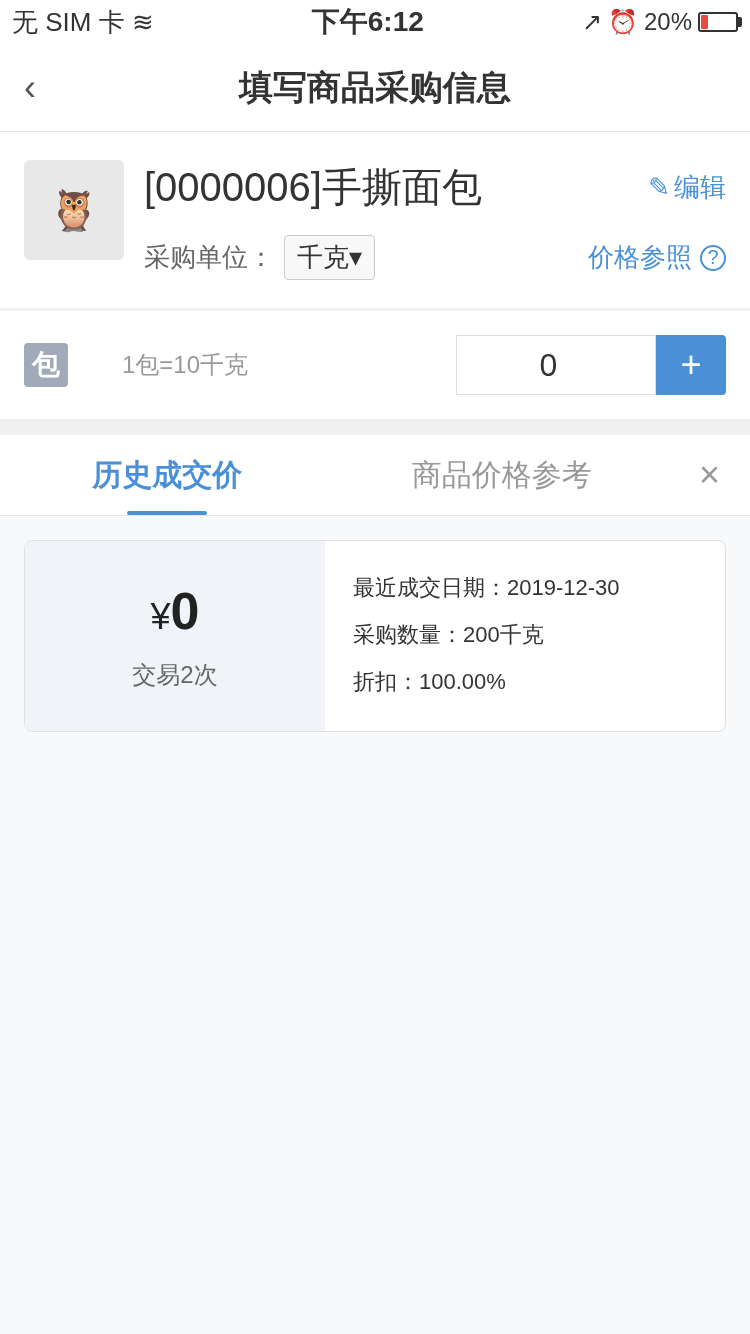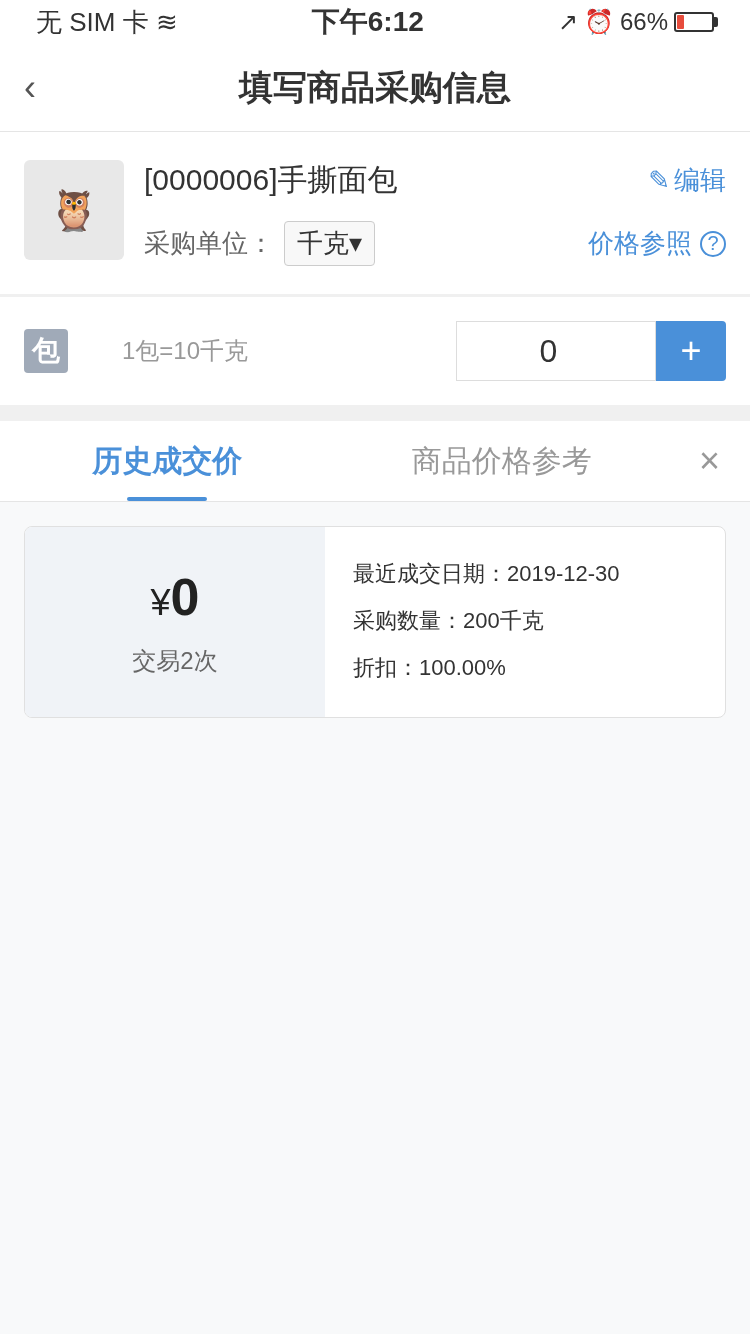--- a/index.html
+++ b/index.html
@@ -12,21 +12,21 @@
       color: #333;
     }
 
     
     .status-bar {
       height: 44px;
       background: #fff;
       display: flex;
       align-items: center;
       justify-content: space-between;
-      padding: 0 36px;
+      padding: 0 12px;
       font-size: 28px;
       font-weight: 500;
     }
     .status-left { font-size: 26px; color: #333; }
     .status-center { font-size: 28px; color: #333; font-weight: 600; }
     .status-right { display: flex; align-items: center; gap: 6px; font-size: 24px; color: #333; }
     .battery-icon {
       width: 40px;
       height: 20px;
       border: 2px solid #333;
@@ -106,21 +106,21 @@
     .product-details {
       flex: 1;
     }
     .product-header {
       display: flex;
       justify-content: space-between;
       align-items: center;
       margin-bottom: 20px;
     }
     .product-name {
-      font-size: 30px;
+      font-size: 40px;
       color: #333;
       font-weight: 500;
     }
     .edit-link {
       font-size: 26px;
       color: #4a90d9;
       display: flex;
       align-items: center;
       gap: 4px;
       cursor: pointer;
@@ -333,21 +333,21 @@
   </style>
 </head>
 <body>
 
 <div class="status-bar">
   <span class="status-left">无 SIM 卡 ≋</span>
   <span class="status-center">下午6:12</span>
   <div class="status-right">
     <span>↗</span>
     <span>⏰</span>
-    <span>66%</span>
+    <span>20%</span>
     <span class="battery-icon">
       <span class="battery-fill"></span>
     </span>
   </div>
 </div>
 
 <div class="nav-bar">
   <span class="nav-back">‹</span>
   <span class="nav-title">填写商品采购信息</span>
 </div>

